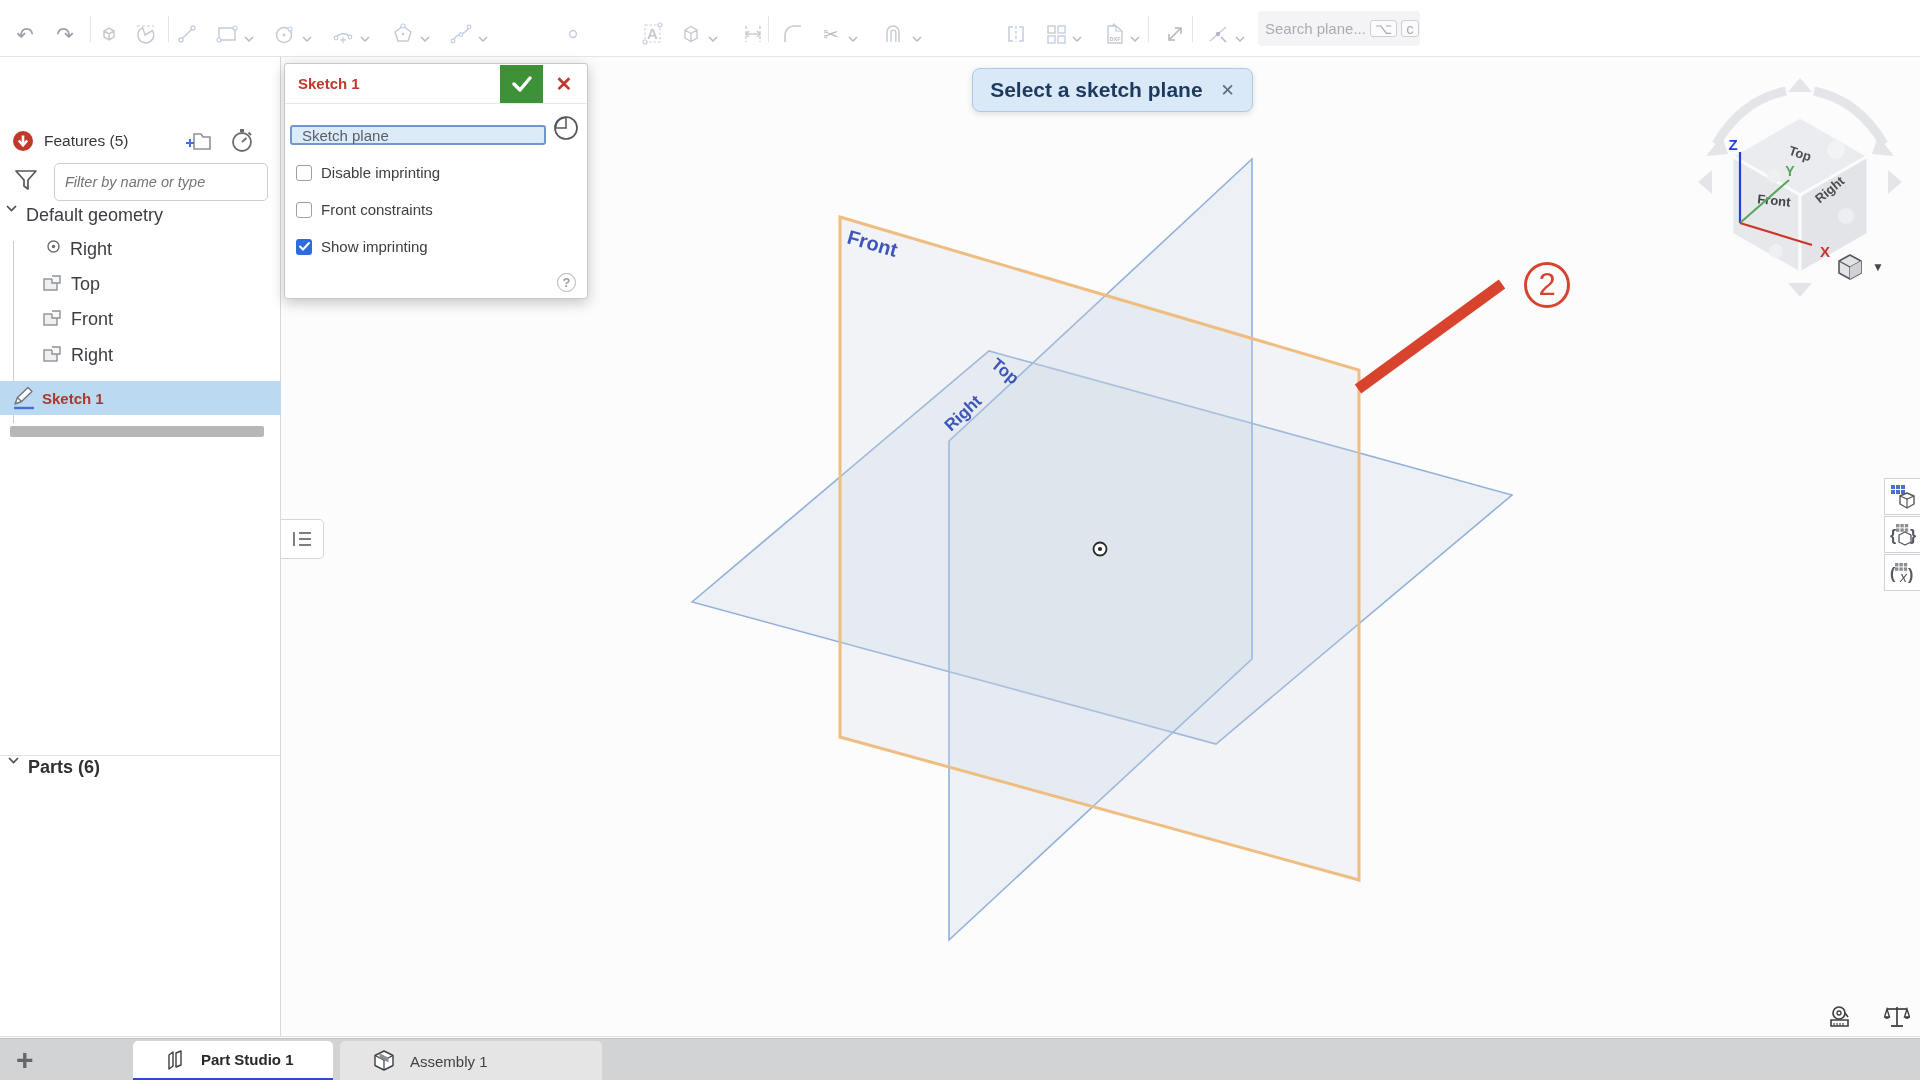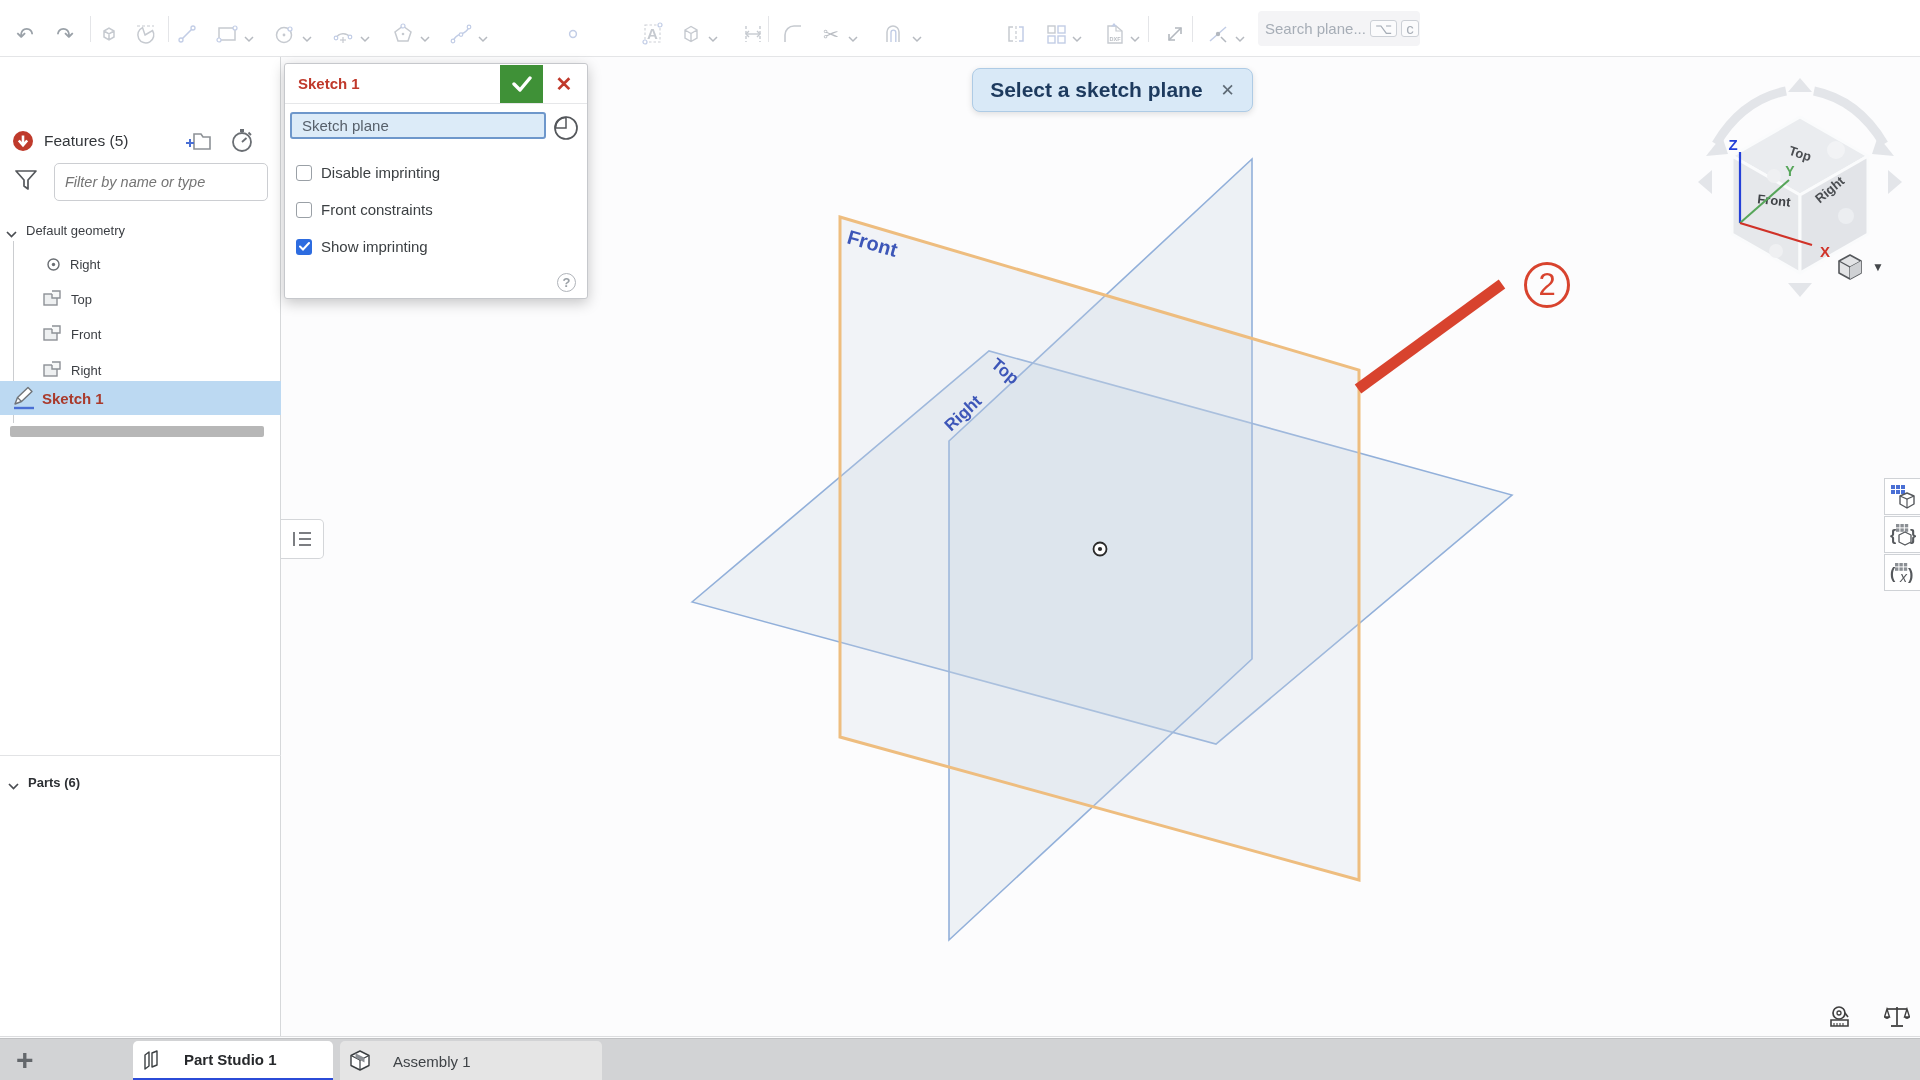--- a/index.html
+++ b/index.html
@@ -13,55 +13,55 @@
 .tch{position:absolute;top:30px;width:10px;height:8px}
 .tsep{position:absolute;top:16px;width:1px;height:26px;background:#e4e5e8}
 .tglyph{font-size:21px;color:#9aa1a8;line-height:1}
 .search-box{position:absolute;left:1258px;top:11px;width:162px;height:35px;background:#f4f4f6;border-radius:4px;display:flex;align-items:center;padding:0 7px;gap:4px}
 .search-box span{font-size:15px;color:#a6adb6;flex:1;white-space:nowrap}
 .kbd{border:1px solid #ccd0d6;background:#fbfbfc;border-radius:3px;font-size:11px;color:#8a9097;padding:1px 4px;line-height:13px}
 
 .fpanel{position:absolute;left:0;top:57px;width:281px;height:979px;background:#fff;border-right:1px solid #d6d8da;z-index:20}
 .fp-title{position:absolute;left:44px;top:75px;font-size:15.5px;font-weight:400;color:#33363a}
 .filter-input{position:absolute;left:54px;top:106px;width:214px;height:38px;border:1px solid #ccced2;border-radius:5px;font-style:italic;font-size:14.5px;color:#9aa0a8;padding:0 10px;font-family:"Liberation Sans",sans-serif;background:#fff;outline:none}
-.trow{position:absolute;height:33px;display:flex;align-items:flex-end;gap:9px;font-size:13px;color:#3b3e43}
+.trow{position:absolute;height:33px;display:flex;align-items:flex-start;gap:9px;font-size:18px;color:#3b3e43}
 .chev-dark{width:11px;height:7px}
 .guide{position:absolute;left:13px;top:184px;width:1px;height:182px;background:#cbcdd0}
 .sketch-row{position:absolute;left:0;top:324px;width:281px;height:34px;background:#bcd9f2;display:flex;align-items:center}
 .sketch-label{font-size:15px;font-weight:700;color:#a93a2c;margin-left:12px}
 .rollback{position:absolute;left:10px;top:369px;width:254px;height:11px;background:#b7b7b7;border-radius:2px}
 .pdivider{position:absolute;left:0;top:698px;width:281px;height:1px;background:#e2e3e5}
 .collapse-handle{position:absolute;left:281px;top:519px;width:43px;height:40px;background:#fff;border:1px solid #d4d6d9;border-left:none;border-radius:0 5px 5px 0;display:flex;align-items:center;justify-content:center;z-index:21}
 
 .dialog{position:absolute;left:284px;top:63px;width:304px;height:236px;background:#fff;border:1px solid #c6c8cc;border-radius:3px;box-shadow:0 4px 14px rgba(0,0,0,.22);z-index:40}
 .dlg-header{position:relative;height:40px;border-bottom:1px solid #e6e7e9}
 .dlg-title{position:absolute;left:13px;top:11px;font-size:15px;font-weight:700;color:#c0392b}
 .btn-ok{position:absolute;right:44px;top:1px;width:43px;height:38px;background:#3f9137;display:flex;align-items:center;justify-content:center;cursor:pointer}
 .btn-cancel{position:absolute;right:8px;top:5px;width:30px;height:30px;display:flex;align-items:center;justify-content:center;font-size:20px;font-weight:700;color:#c0392b}
-.plane-field{position:absolute;left:5px;top:48px;width:256px;height:27px;background:#dcebf8;border:2px solid #6e97cb;border-radius:3px;display:flex;align-items:center;padding:0 10px;font-size:15px;color:#57606b}
+.plane-field{position:absolute;left:5px;top:61px;width:256px;height:20px;background:#dcebf8;border:2px solid #6e97cb;border-radius:3px;display:flex;align-items:center;padding:0 10px;font-size:15px;color:#57606b}
 .opt-row{position:absolute;left:11px;display:flex;align-items:center;gap:9px;font-size:15px;color:#3c4043}
 .cbox{width:16px;height:16px;border:1.5px solid #9aa0a6;border-radius:3px;background:#fff}
 .cbox.checked{border:none;background:#2d6ce0;display:flex;align-items:center;justify-content:center}
 .help-circle{position:absolute;left:272px;top:209px;width:19px;height:19px;border:1.5px solid #b0b4ba;border-radius:50%;color:#9aa0a6;font-size:13px;font-weight:700;display:flex;align-items:center;justify-content:center}
 
 .notif{position:absolute;left:972px;top:68px;width:281px;height:44px;background:#d9e9f7;border:1px solid #aecbe5;border-radius:8px;box-shadow:0 2px 6px rgba(0,0,0,.12);display:flex;align-items:center;justify-content:center;gap:18px;z-index:35}
 .notif span.msg{font-size:21px;font-weight:600;color:#1d3a5e}
 .notif span.x{font-size:17px;color:#5f6b76}
 
 .vpsvg{position:absolute;left:0;top:0;z-index:5}
 .annot-circle{position:absolute;left:1524px;top:262px;width:46px;height:46px;border:3px solid #d8432e;border-radius:50%;color:#d8432e;font-size:31px;display:flex;align-items:center;justify-content:center;z-index:10}
 .cube-wrap{position:absolute;left:1686px;top:66px;z-index:8}
 .vob{position:absolute;left:1836px;top:252px;display:flex;align-items:center;gap:8px;z-index:9}
 .vob .dd{font-size:12px;color:#45484c}
 .side-btn{position:absolute;left:1884px;width:37px;height:37px;background:#fff;border:1px solid #cfd2d6;display:flex;align-items:center;justify-content:center;z-index:9}
 .meas{position:absolute;display:flex;align-items:center;justify-content:center;z-index:9}
 
 .tabbar{position:absolute;left:0;top:1038px;width:1920px;height:42px;background:#d2d3d5;border-top:1px solid #c0c1c3;z-index:30}
 .plus{position:absolute;left:16px;top:2px;font-size:30px;font-weight:700;color:#63676b;line-height:38px}
-.tab{position:absolute;top:2px;height:40px;display:flex;align-items:center;gap:21px;border-radius:5px 5px 0 0;padding:0 8px;font-size:15px}
+.tab{position:absolute;top:2px;height:40px;display:flex;align-items:center;gap:14px;border-radius:5px 5px 0 0;padding:0 32px;font-size:15px}
 .tab.active{left:133px;width:200px;background:#fff;border-bottom:3px solid #2b4bd7;color:#26282b;font-weight:600}
 .tab.inactive{left:340px;width:262px;background:#e5e5e5;color:#3f4347}
 .bottomline{position:absolute;left:0;top:1036px;width:1920px;height:1px;background:#dcdddf;z-index:6}
 </style>
 </head>
 <body>
 
 <div class="stage">
 
   <svg class="vpsvg" width="1920" height="1080">

